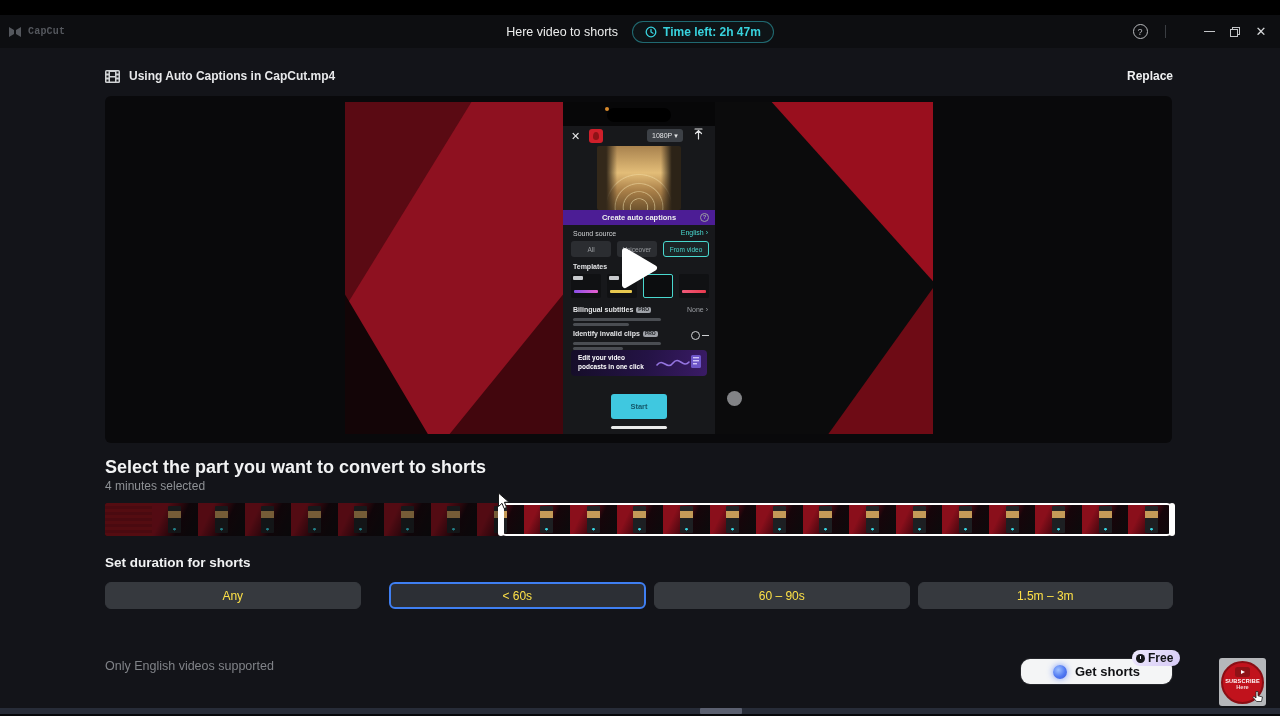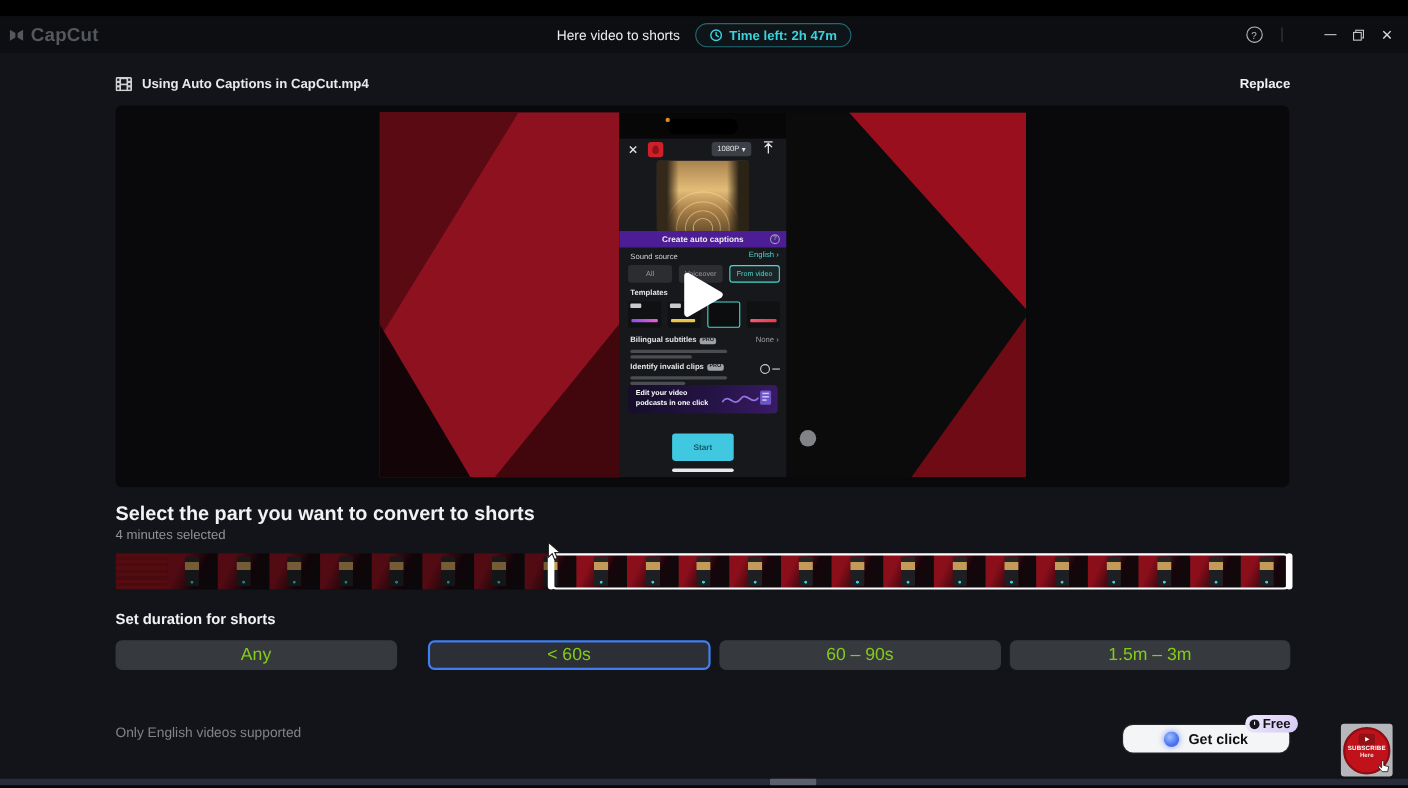--- a/index.html
+++ b/index.html
@@ -5,21 +5,21 @@
   * { margin:0; padding:0; box-sizing:border-box; }
   html,body { background:#000; }
   body { font-family:"Liberation Sans","DejaVu Sans",sans-serif; }
   #app { position:relative; width:1280px; height:716px; background:#131419; overflow:hidden; }
   .abs { position:absolute; }
 
   
   #topstrip { left:0; top:0; width:1280px; height:15px; background:#000; }
   #titlebar { left:0; top:15px; width:1280px; height:33px; background:#0d0e11; }
   .logo-wrap { left:8px; top:0; height:33px; display:flex; align-items:center; gap:6px; color:#54575d; }
-  .logo-text { font-size:17px; font-weight:700; letter-spacing:.2px; }
+  .logo-text { font-size:10px; font-weight:700; letter-spacing:.2px;font-family:Liberation Mono, monospace; }
   .tb-center { left:0; top:0; width:1280px; height:33px; display:flex; align-items:center; justify-content:center; gap:14px; }
   .tb-title { color:#eceded; font-size:12.5px; }
   .time-pill { display:flex; align-items:center; gap:6px; border:1px solid rgba(56,211,222,.45); border-radius:13px; padding:3px 12px; color:#38d3de; font-size:12px; font-weight:700; background:rgba(20,40,44,.25); }
   .tb-right { right:6px; top:0; height:33px; display:flex; align-items:center; }
   .tb-btn { width:26px; height:33px; display:flex; align-items:center; justify-content:center; color:#b7b9bc; }
   .help-circle { width:15px; height:15px; border:1.2px solid #b7b9bc; border-radius:50%; font-size:9px; display:flex; align-items:center; justify-content:center; }
   .tb-divider { width:1px; height:13px; background:#3a3d42; margin:0 14px 0 12px; }
   .min-glyph { width:11px; height:1.5px; background:#c3c5c8; }
   .restore-glyph { position:relative; width:10px; height:10px; }
   .restore-glyph .b { position:absolute; left:0; bottom:0; width:8px; height:8px; border:1.2px solid #c3c5c8; background:#0d0e11; }
@@ -109,21 +109,21 @@
         radial-gradient(circle at 50% 86%, #35d2de 0 1px, rgba(0,0,0,0) 1.6px),
         linear-gradient(180deg,#232527 0 18%,#c49a58 18% 46%,#1d1f22 46% 100%); }
   .tl-dim { left:0; top:0; width:396px; height:33px; background:rgba(8,8,10,.42); }
   .tl-selection { left:395px; top:0; width:673px; height:33px; border:2px solid #fff; border-radius:6px; }
   .tl-handle { top:0; width:6px; height:33px; background:#fff; border-radius:3px; }
   .cursor-arrow { left:392px; top:-11px; }
 
   
   .h-duration { left:105px; top:555px; color:#f1f2f3; font-size:13.5px; font-weight:700; }
   #durations { left:105px; top:582px; width:1068px; height:27px; display:flex; gap:8px; }
-  .dur-btn { flex:1; height:27px; background:#36393e; border:1px solid #36393e; border-radius:6px; color:#84cc16; font-size:16px; display:flex; align-items:center; justify-content:center; cursor:pointer; }
+  .dur-btn { flex:1; height:27px; background:#36393e; border:1px solid #36393e; border-radius:6px; color:#fde047; font-size:12px; display:flex; align-items:center; justify-content:center; cursor:pointer; }
   .dur-btn.selected { background:#2c2f35; border:2px solid #3f7ff2;margin-left:20px; }
 
   
   .note { left:105px; top:659px; color:#808388; font-size:12.5px; }
   #getshorts { left:1021px; top:659px; width:151px; height:25px; background:#f4f5f6; border-radius:9px; display:flex; align-items:center; justify-content:center; gap:8px; cursor:pointer; box-shadow:0 0 0 1px rgba(255,255,255,.08); }
   .gs-orb { width:14px; height:14px; border-radius:50%; background:radial-gradient(circle at 38% 35%,#9fc1ff 0%,#4f78f2 55%,#3a55d8 100%); box-shadow:0 0 6px rgba(90,130,255,.8); }
   .gs-label { color:#101114; font-size:13px; font-weight:800; }
   .free-badge { left:1132px; top:650px; height:16px; padding:0 7px 0 4px; border-radius:9px; background:linear-gradient(135deg,#efeafd,#d5c9f5); display:flex; align-items:center; gap:3px; color:#121316; font-size:12px; font-weight:800; }
   .free-clock { width:9px; height:9px; border-radius:50%; background:#17181b; position:relative; }
   .free-clock::after { content:""; position:absolute; left:4px; top:2px; width:1.2px; height:3px; background:#efeafd; }
@@ -379,21 +379,21 @@
   <div id="durations" class="abs">
     <div class="dur-btn">Any</div>
     <div class="dur-btn selected">&lt; 60s</div>
     <div class="dur-btn">60 – 90s</div>
     <div class="dur-btn">1.5m – 3m</div>
   </div>
 
   <div class="abs note">Only English videos supported</div>
   <div id="getshorts" class="abs">
     <span class="gs-orb"></span>
-    <span class="gs-label">Get click</span>
+    <span class="gs-label">Get shorts</span>
   </div>
   <div class="abs free-badge">
     <span class="free-clock"></span>
     <span>Free</span>
   </div>
 
   <div id="sticker" class="abs">
     <div class="stk-circle">
       <div class="stk-yt">
           <i></i>

